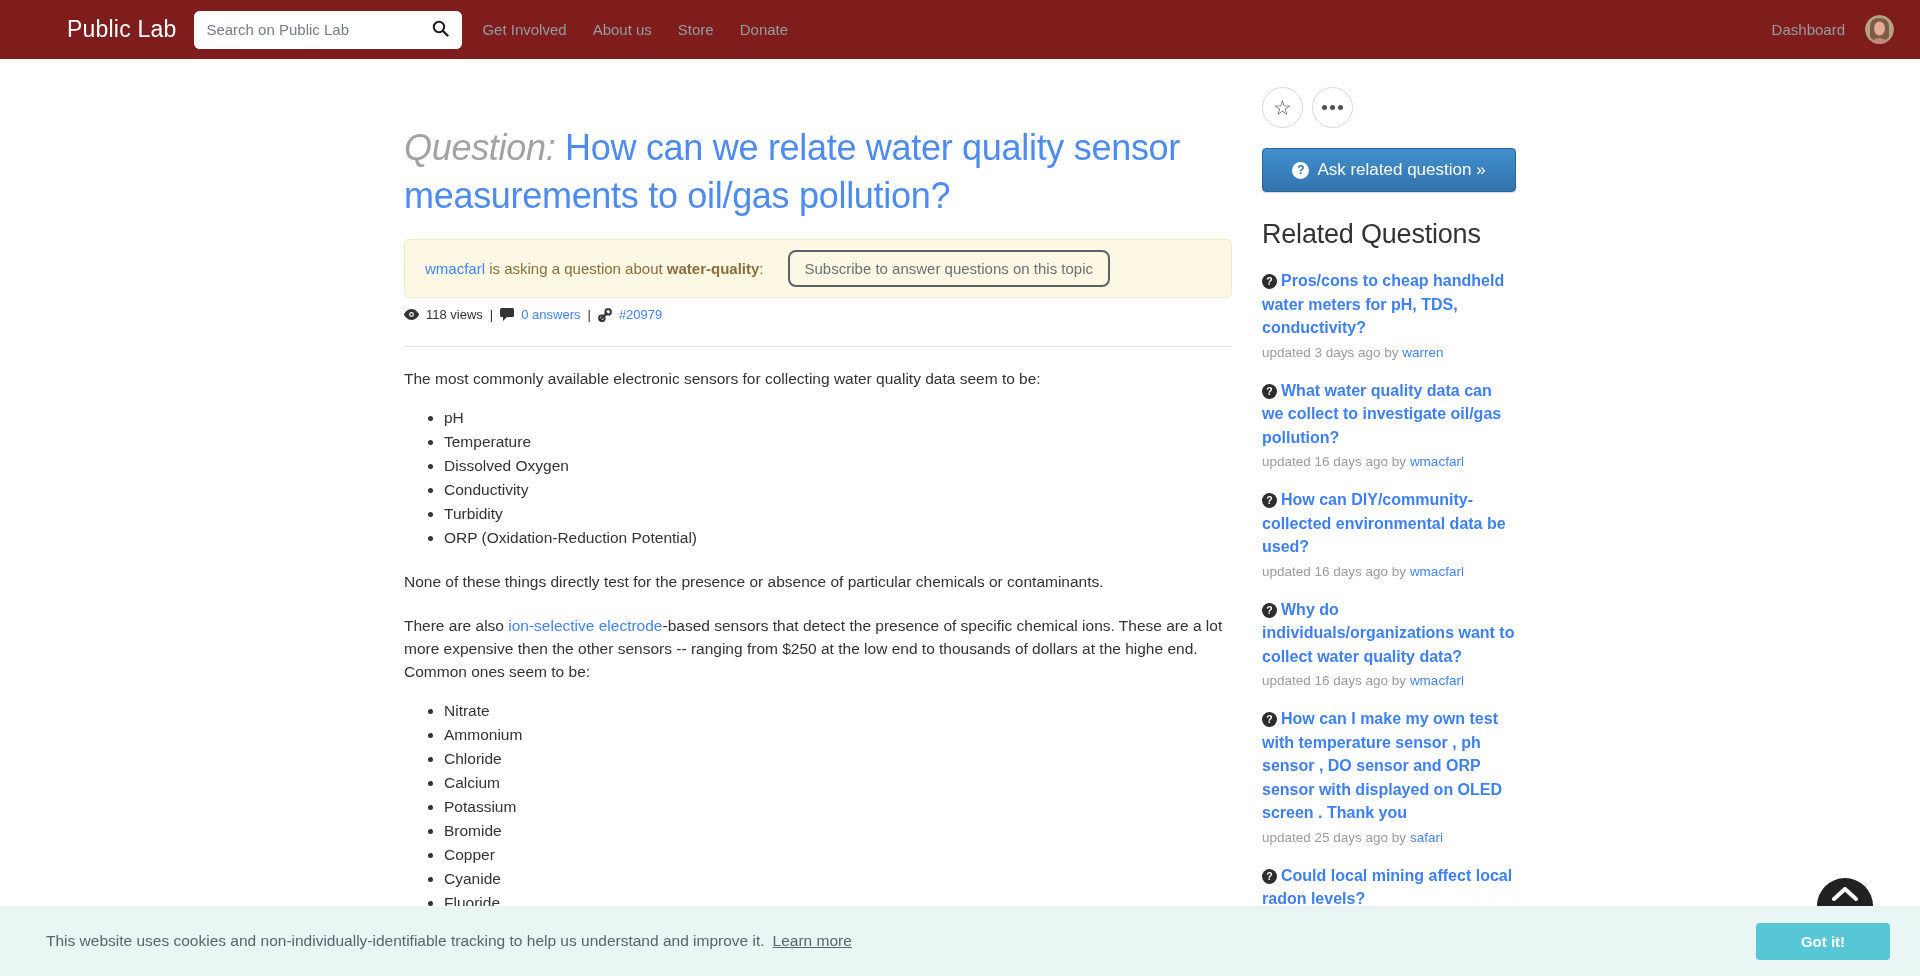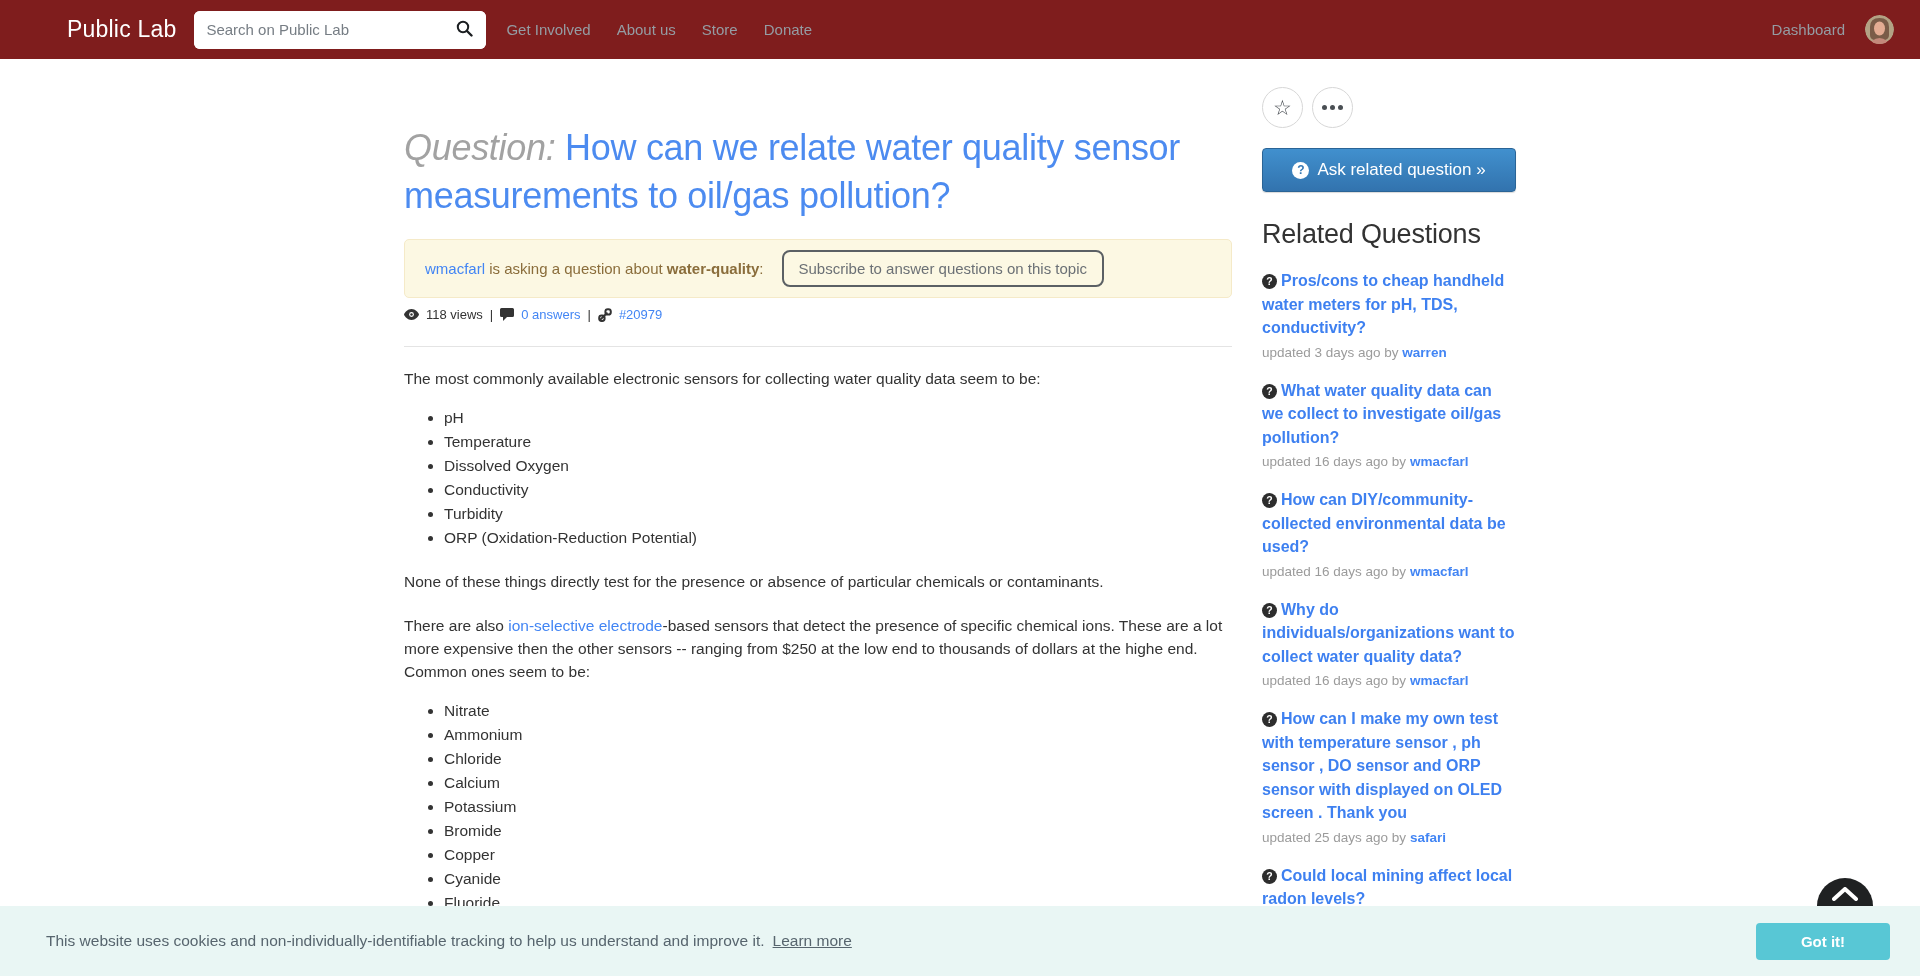--- a/index.html
+++ b/index.html
@@ -10,21 +10,21 @@
   }
   a { text-decoration:none; cursor:pointer; }
 
   
   .navbar {
     height:59px; background:#7f1d1d; display:flex; align-items:center;
     padding:0 26px 0 67px;
   }
   .brand { color:#fff; font-size:23px; font-weight:400; margin-right:18px; letter-spacing:.2px; }
   .search-group {
-    width:292px; height:38px; background:#fff; border-radius:6px;
+    width:268px; height:38px; background:#fff; border-radius:6px;
     display:flex; align-items:stretch; overflow:hidden; margin-right:20px;
   }
   .search-group input {
     flex:1; border:none; outline:none; padding:0 12px; font-size:15px;
     font-family:"Liberation Sans",sans-serif; color:#495057;
   }
   .search-group input::placeholder { color:#767d84; }
   .search-btn { width:44px; background:#fff; border:none; display:flex; align-items:center; justify-content:center; cursor:pointer; }
   .nav-links { display:flex; gap:26px; }
   .nav-links a { color:#959ca3; font-size:15px; }
@@ -37,21 +37,21 @@
   .main-col { width:828px; }
   .side-col { width:254px; }
 
   
   h1.q-title { font-size:36px; font-weight:300; line-height:1.32; letter-spacing:-.3px;margin-top:37px; }
   .q-label { color:#a2a2a2; font-style:italic; }
   .q-text { color:#4c8bf0; }
 
   .alert-warning {
     margin-top:20px; background:#fcf8e3; border:1px solid #f5eac8; border-radius:5px;
-    padding:10px 20px; display:flex; align-items:center; gap:8px;
+    padding:10px 20px; display:flex; align-items:center; gap:14px;
     color:#8a6d3b; font-size:15px; min-height:59px;
   }
   .alert-warning .author-link { color:#4285f4; }
   .alert-warning b { font-weight:bold; }
   .subscribe-btn {
     margin-left:10px; background:transparent; border:2px solid #5b6064; border-radius:8px;
     color:#6b7075; font-size:15px; padding:8px 15px; cursor:pointer;
     font-family:"Liberation Sans",sans-serif; white-space:nowrap;
   }
 
@@ -93,21 +93,21 @@
   }
   .rq-heading { margin-top:27px; font-size:27px; font-weight:300; color:#333; letter-spacing:-.2px; }
   .rq-item { margin-top:19px; }
   .rq-title { font-size:16px; font-weight:bold; color:#3e80f0; line-height:1.47; display:block; }
   .qmark-dark {
     width:15px; height:15px; border-radius:50%; background:#2d2d2d; color:#fff;
     font-size:10.5px; font-weight:bold; display:inline-flex; align-items:center; justify-content:center;
     vertical-align:1px; margin-right:4px;
   }
   .rq-meta { margin-top:5px; font-size:13.5px; color:#9b9b9b; }
-  .rq-meta a { color:#4285f4;font-weight:bold; }
+  .rq-meta a { color:#4285f4; }
 
   
   .scroll-top {
     position:absolute; left:1817px; top:878px; width:56px; height:56px; border-radius:50%;
     background:#1f2122; z-index:5; border:none; cursor:pointer;
     display:flex; align-items:flex-start; justify-content:center; padding-top:9px;
   }
 
   
   .cookie-banner {

